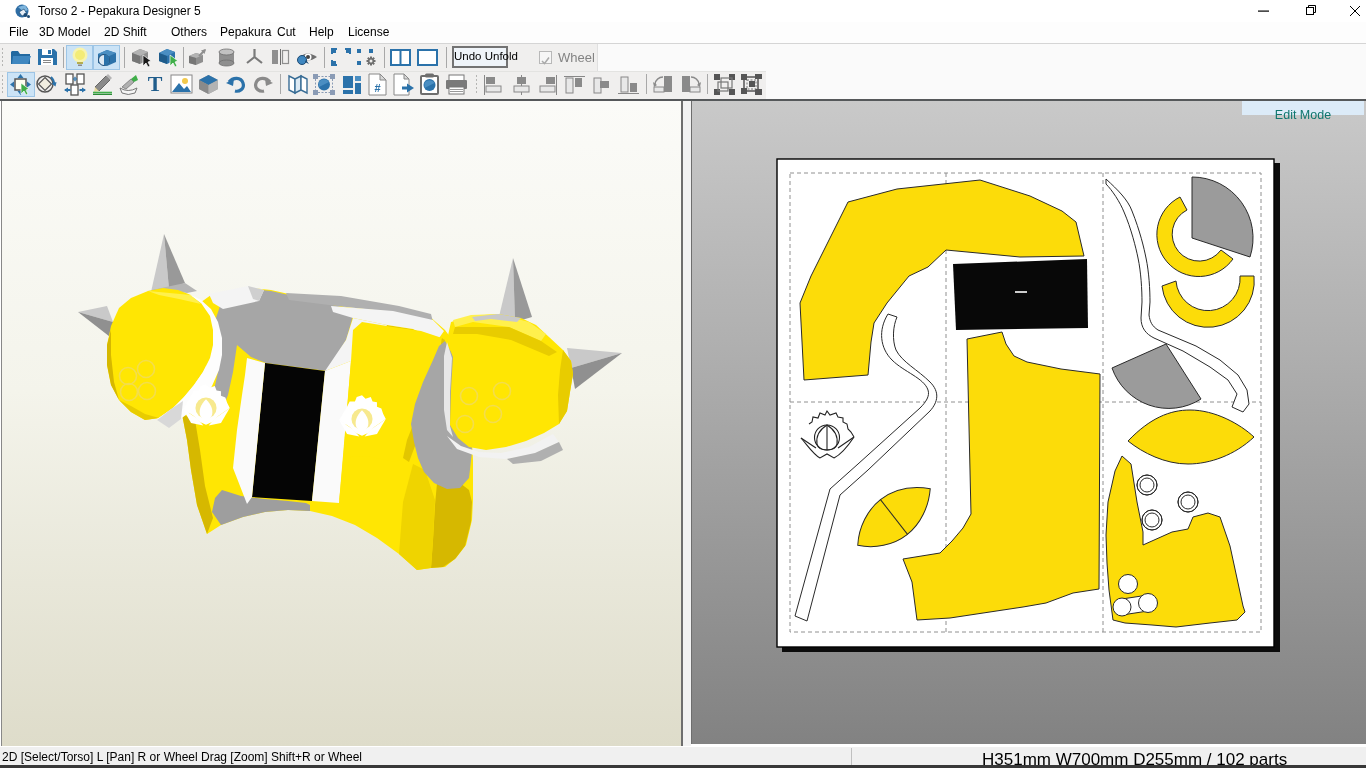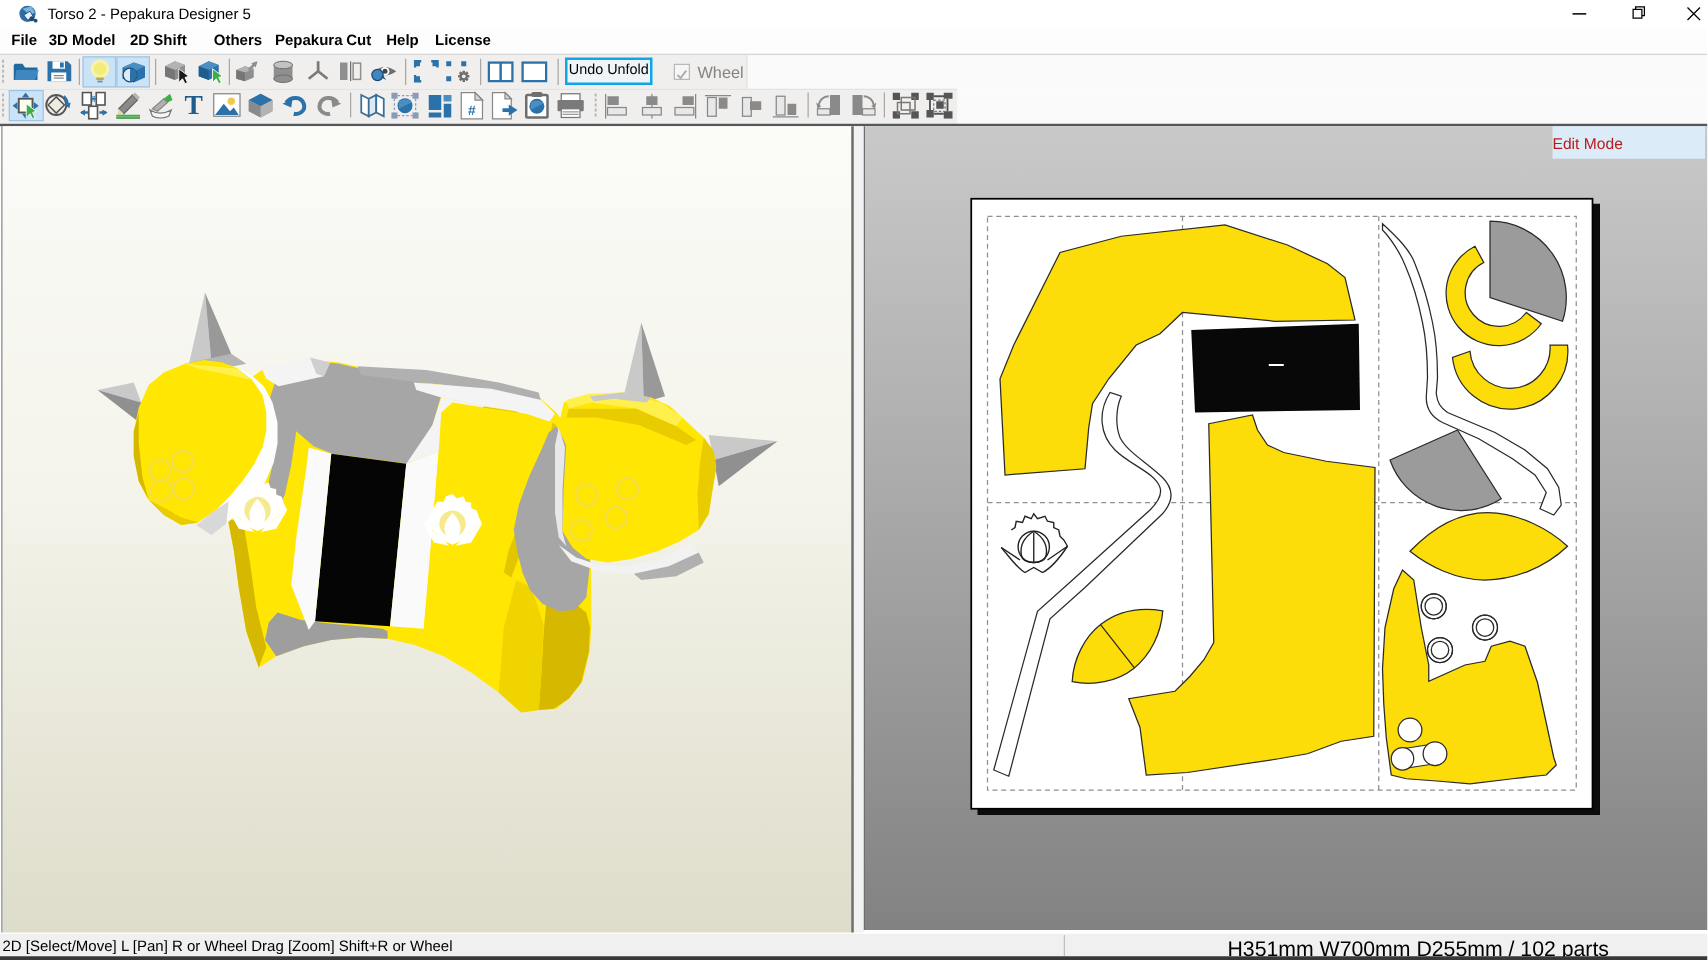--- a/index.html
+++ b/index.html
@@ -2,39 +2,39 @@
 <html><head>
 <meta charset="utf-8">
 <style>
 *{margin:0;padding:0;box-sizing:border-box;}
 html,body{width:1366px;height:768px;overflow:hidden;font-family:"Liberation Sans",sans-serif;}
 #app{position:relative;width:1366px;height:768px;background:#fff;}
 #titlebar{position:absolute;left:12px;top:0;width:1366px;height:22px;background:#ffffff;}
 #title-ico{position:absolute;left:3px;top:3px;width:16px;height:16px;}
 #title-txt{position:absolute;left:26px;top:4px;font-size:12px;color:#000;}
 .winbtn{position:absolute;top:0;width:46px;height:22px;text-align:center;}
-#menubar{position:absolute;left:0;top:22px;width:1366px;height:21px;background:#fdfdfd;font-size:12px;color:#000;font-weight:bold;}
+#menubar{position:absolute;left:0;top:22px;width:1366px;height:21px;background:#fdfdfd;font-size:12px;color:#000;}
 .mi{position:absolute;top:3px;}
 #mbline{position:absolute;left:0;top:43px;width:1366px;height:1px;background:#d5d5d5;}
 #tb1{position:absolute;left:0;top:44px;width:597px;height:27px;background:#f0efee;}
 #tb1w{position:absolute;left:597px;top:44px;width:769px;height:27px;background:#fafafa;border-left:1px solid #e0e0e0;}
 #tb2{position:absolute;left:0;top:71px;width:766px;height:28px;background:#f0efee;border-top:1px solid #e3e3e1;}
 #tb2w{position:absolute;left:766px;top:71px;width:600px;height:28px;background:#fafafa;}
 .ticon{position:absolute;}
 .vsep1{position:absolute;top:47px;width:1px;height:21px;background:#a8a8a8;}
 .vsep2{position:absolute;top:74px;width:1px;height:20px;background:#a8a8a8;}
 .grip{position:absolute;width:3px;height:20px;background-image:radial-gradient(circle,#b5b5b3 1px,transparent 1px);background-size:3px 4px;}
-#undobtn{position:absolute;left:452px;top:46px;width:70px;height:22px;background:#eff4f9;border:2px solid #0ea5e9;font-size:11.5px;color:#000;text-align:center;line-height:17px;white-space:nowrap;}
+#undobtn{position:absolute;left:452px;top:46px;width:56px;height:22px;background:#eff4f9;border:2px solid #737373;font-size:11.5px;color:#000;text-align:center;line-height:17px;white-space:nowrap;}
 #autochk{position:absolute;left:539px;top:51px;width:13px;height:13px;background:#f6f6f6;border:1px solid #b8b8b8;}
 #autolbl{position:absolute;left:558px;top:50px;font-size:13px;color:#838383;}
 #ctborder{position:absolute;left:0;top:99px;width:1366px;height:2px;background:#55585a;}
 #leftpane{position:absolute;left:1px;top:101px;width:680px;height:645px;background:linear-gradient(180deg,#fbfbf8 0%,#f4f4eb 45%,#dedcca 100%);border-left:1px solid #888;}
 #splitter{position:absolute;left:681px;top:101px;width:10px;height:645px;background:#f2f2f2;border-left:2px solid #6e6e6e;}
 #rightpane{position:absolute;left:691px;top:101px;width:675px;height:643px;border-left:1px solid #6e6e6e;background:linear-gradient(180deg,#c9c9c9 0%,#aeaeae 40%,#828282 100%);}
-#editmode{position:absolute;left:1242px;top:101px;width:122px;height:26px;background:#dcebf8;font-size:12.5px;color:#b91c1c;line-height:28px;}
+#editmode{position:absolute;left:1242px;top:101px;width:122px;height:14px;background:#dcebf8;font-size:12.5px;color:#0f766e;text-align:center;line-height:28px;}
 #statusbar{position:absolute;left:0;top:747px;width:1366px;height:18px;background:#f0f0f0;font-size:12px;color:#000;}
 #status1{position:absolute;left:2px;top:750px;font-size:12px;color:#000;}
 #status2{position:absolute;left:982px;top:750px;font-size:17px;color:#000;}
 #stsep{position:absolute;left:851px;top:748px;width:1px;height:17px;background:#c0c0c0;}
 #bottomstrip{position:absolute;left:0;top:765px;width:1366px;height:3px;background:#383838;}
 </style>
 </head>
 <body>
 <div id="app">
   <div id="titlebar">
@@ -563,17 +563,17 @@
 
         <g transform="rotate(-38 894 517)">
           <path d="M848,517 C860,503 878,495 894,495 C912,495 928,504 940,517 C928,530 911,539 893,539 C876,539 859,530 848,517 Z" fill="#fcdc09"></path>
           <line x1="894" y1="495" x2="894" y2="539"></line>
         </g>
       </g>
     </svg>
   </div>
   <div id="editmode">Edit Mode</div>
   <div id="statusbar"></div>
-  <div id="status1">2D [Select/Move] L [Pan] R or Wheel Drag [Zoom] Shift+R or Wheel</div>
+  <div id="status1">2D [Select/Torso] L [Pan] R or Wheel Drag [Zoom] Shift+R or Wheel</div>
   <div id="status2">H351mm W700mm D255mm / 102 parts</div>
   <div id="stsep"></div>
   <div id="bottomstrip"></div>
 </div>
 
 </body></html>

